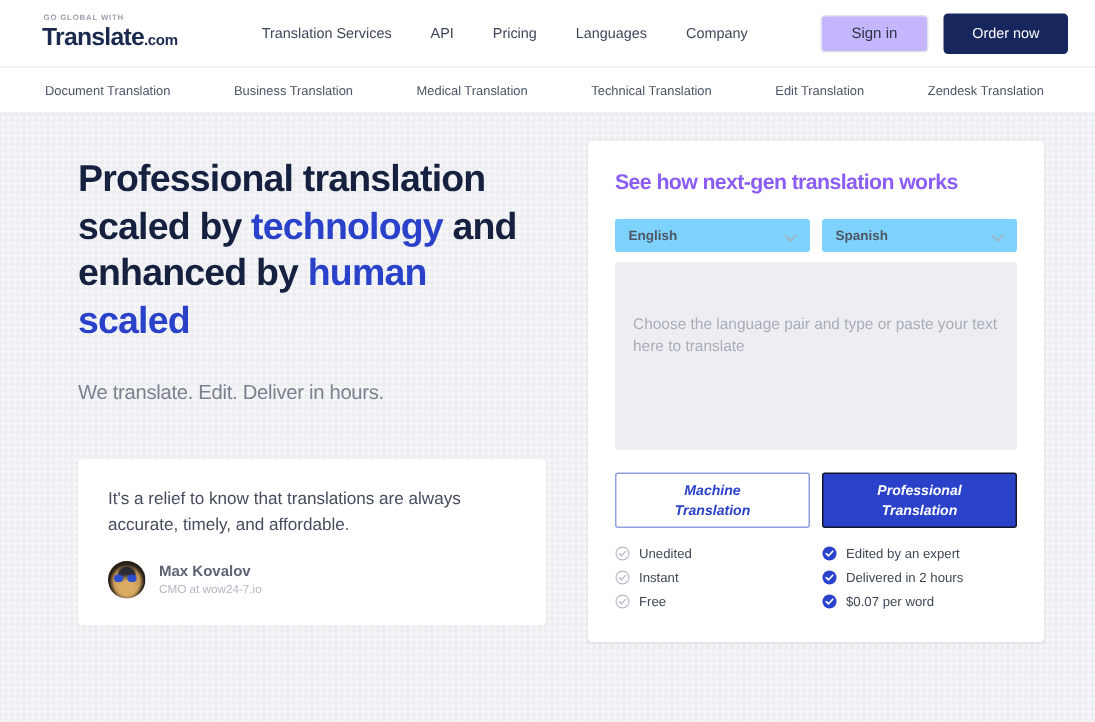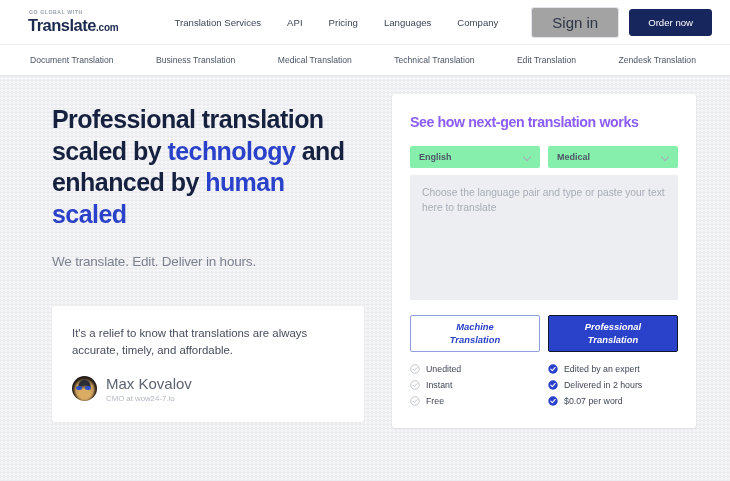--- a/index.html
+++ b/index.html
@@ -70,24 +70,24 @@
     white-space: nowrap;
   }
 
   .header-actions {
     margin-left: auto;
     display: flex;
     align-items: center;
     gap: 10px;
   }
   .btn-signin {
-    background: #a3a3a3;
+    background: #c4b5fd;
     border: 1px solid #e3e5ea;
     border-radius: 3px;
-    font-size: 15px;
+    font-size: 10px;
     color: #2c3546;
     padding: 6px 20px;
     cursor: pointer;
     font-family: inherit;
     white-space: nowrap;
   }
   .btn-order {
     background: #17265c;
     border: 1px solid #17265c;
     border-radius: 3px;
@@ -194,23 +194,23 @@
     content: "";
     position: absolute;
     left: 4px; top: 9.5px;
     width: 6px; height: 4.5px;
     border-radius: 50%;
     background: #2b4ed0;
     box-shadow: 9px 0 0 #2b4ed0;
   }
   .author-meta { line-height: 1.32; }
   .author-name {
-    font-size: 15px;
+    font-size: 10px;
     color: #5c6373;
-    font-weight: 400;
+    font-weight: 700;
   }
   .author-role {
     font-size: 7.8px;
     color: #b2b7c1;
   }
 
   
   .panel {
     margin-left: auto;
     width: 312px;
@@ -231,21 +231,21 @@
     margin-bottom: 16px;
   }
 
   .select-row {
     display: flex;
     gap: 8px;
     margin-bottom: 7px;
   }
   .lang-select {
     flex: 1;
-    background: #86efac;
+    background: #7dd3fc;
     border: none;
     border-radius: 2px;
     height: 22px;
     display: flex;
     align-items: center;
     padding: 0 9px;
     cursor: pointer;
     position: relative;
   }
   .lang-select-label {
@@ -275,20 +275,21 @@
     border-radius: 2px;
     height: 125px;
     padding: 11px 12px;
     margin-bottom: 15px;
     cursor: text;
   }
   .textarea-placeholder {
     font-size: 10.3px;
     line-height: 1.45;
     color: #a8adb8;
+    margin-top: 24px;
   }
 
   .cta-row {
     display: flex;
     gap: 8px;
     margin-bottom: 12px;
     font-style: italic;
   }
   .cta {
     flex: 1;
@@ -404,21 +405,21 @@
   <div class="panel">
 
     <div class="panel-title">See how next-gen translation works</div>
 
     <div class="select-row">
       <div class="lang-select">
         <span class="lang-select-label">English</span>
         <span class="chevron"></span>
       </div>
       <div class="lang-select">
-        <span class="lang-select-label">Medical</span>
+        <span class="lang-select-label">Spanish</span>
         <span class="chevron"></span>
       </div>
     </div>
 
     <div class="textarea-box">
       <div class="textarea-placeholder">Choose the language pair and type or paste your text here to translate</div>
     </div>
 
     <div class="cta-row">
       <div class="cta cta-machine">

